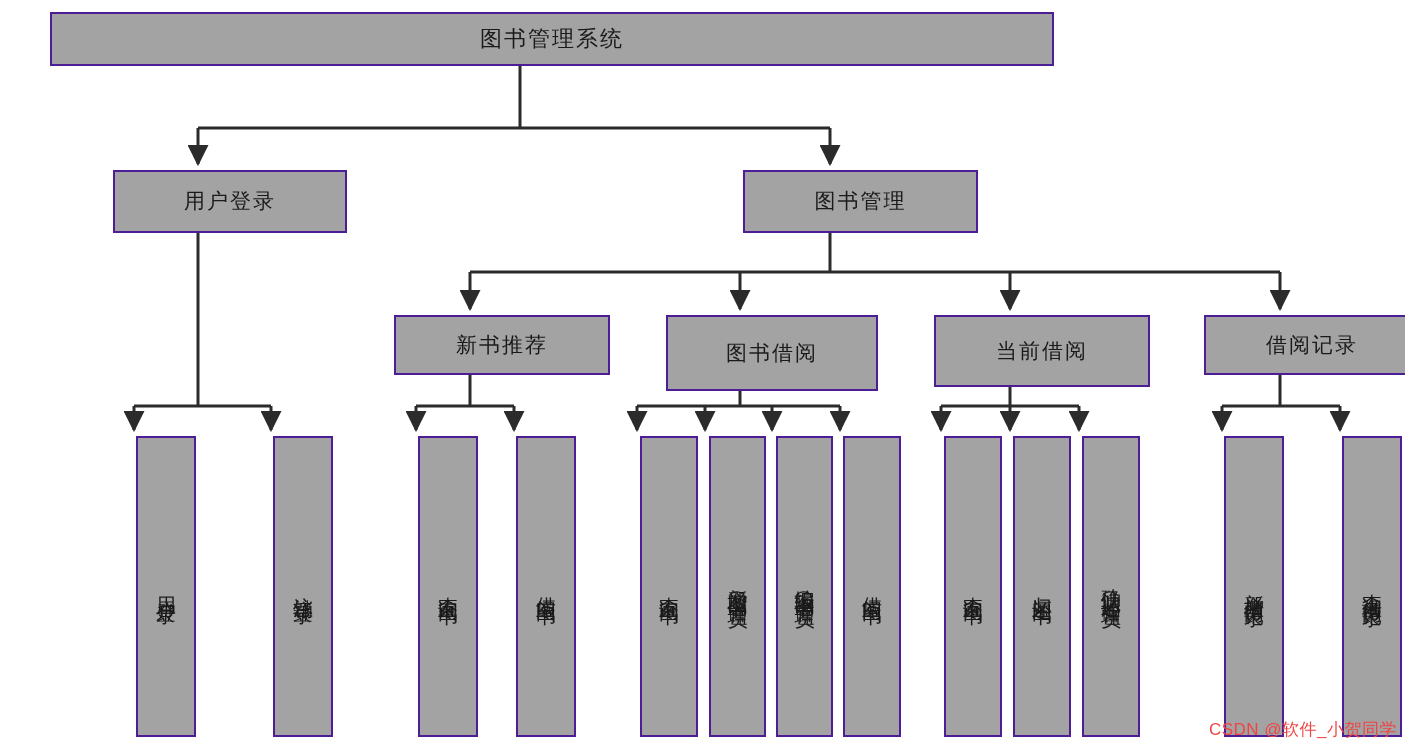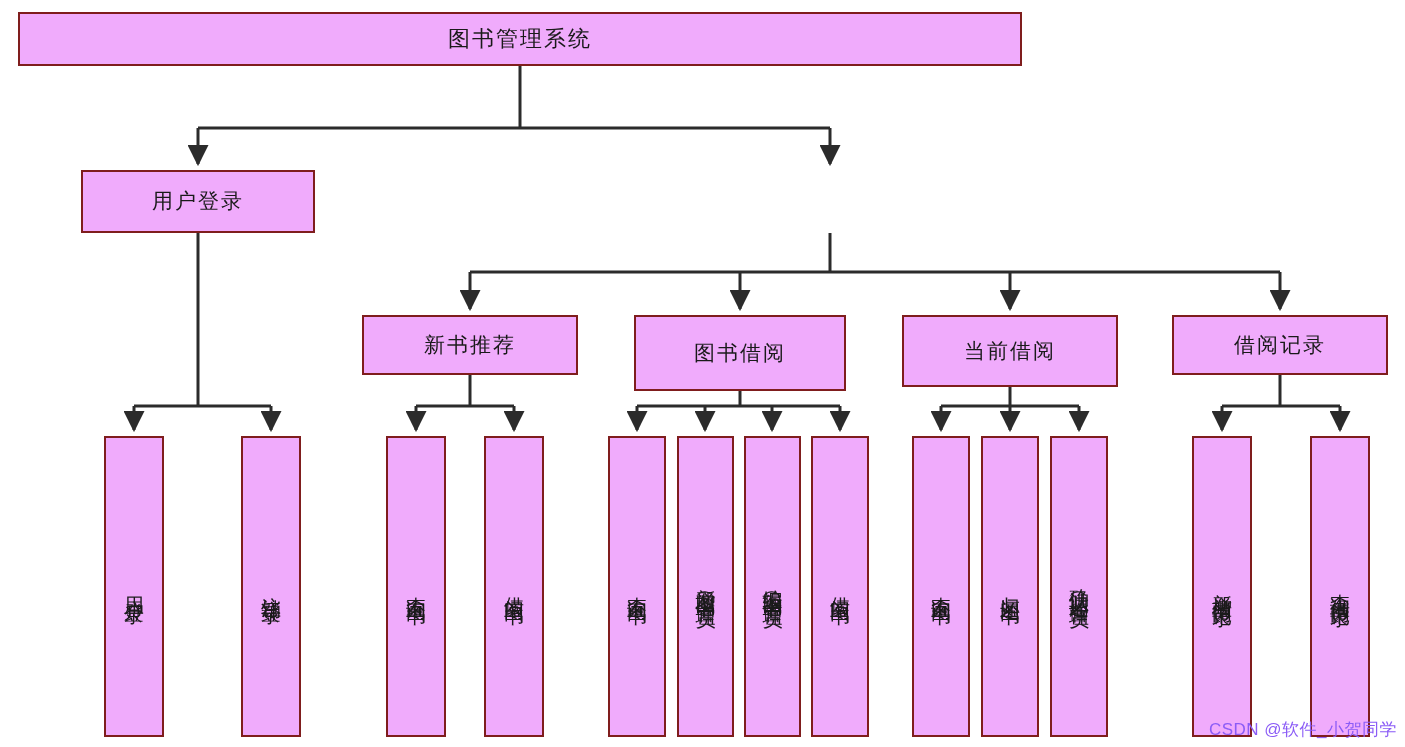--- a/index.html
+++ b/index.html
@@ -21,27 +21,28 @@
   #diagram-svg {
     position: absolute;
     left: 0;
     top: 0;
     width: 1405px;
     height: 747px;
   }
   .node {
     position: absolute;
     box-sizing: border-box;
-    border: 2px solid #7f1d1d;
-    background: #f0abfc;
+    border: 2px solid #4c1d95;
+    background: #a3a3a3;
     display: flex;
     align-items: center;
     justify-content: center;
     color: #1a1a1a;
     z-index: 2;
+    margin-left: 32px;
   }
   .node-label {
     display: block;
     text-align: center;
     line-height: 1.18;
     letter-spacing: 1px;
     white-space: pre;
   }
   .node.horizontal .node-label {
     font-size: 21px;
@@ -62,21 +63,21 @@
     font-size: 20px;
     line-height: 1.25;
     letter-spacing: 3px;
     max-height: 100%;
   }
   #watermark {
     position: absolute;
     right: 8px;
     bottom: 6px;
     font-size: 17px;
-    color: #8b5cf6;
+    color: #ef4444;
     letter-spacing: 0.5px;
     z-index: 5;
     white-space: nowrap;
   }
 </style>
 </head>
 <body>
 
 <div id="diagram-root">
 
@@ -148,20 +149,23 @@
     </g>
   </svg>
 
   <div class="node root horizontal" style="left:18px; top:12px; width:1004px; height:54px;">
     <span class="node-label">图书管理系统</span>
   </div>
 
   <div class="node horizontal" style="left:81px; top:170px; width:234px; height:63px;">
     <span class="node-label">用户登录</span>
   </div>
+  <div class="node horizontal" style="left:711px; top:170px; width:235px; height:63px;">
+    <span class="node-label">图书管理</span>
+  </div>
 
   <div class="node horizontal" style="left:362px; top:315px; width:216px; height:60px;">
     <span class="node-label">新书推荐</span>
   </div>
   <div class="node horizontal" style="left:634px; top:315px; width:212px; height:76px;">
     <span class="node-label">图书借阅</span>
   </div>
   <div class="node horizontal" style="left:902px; top:315px; width:216px; height:72px;">
     <span class="node-label">当前借阅</span>
   </div>

